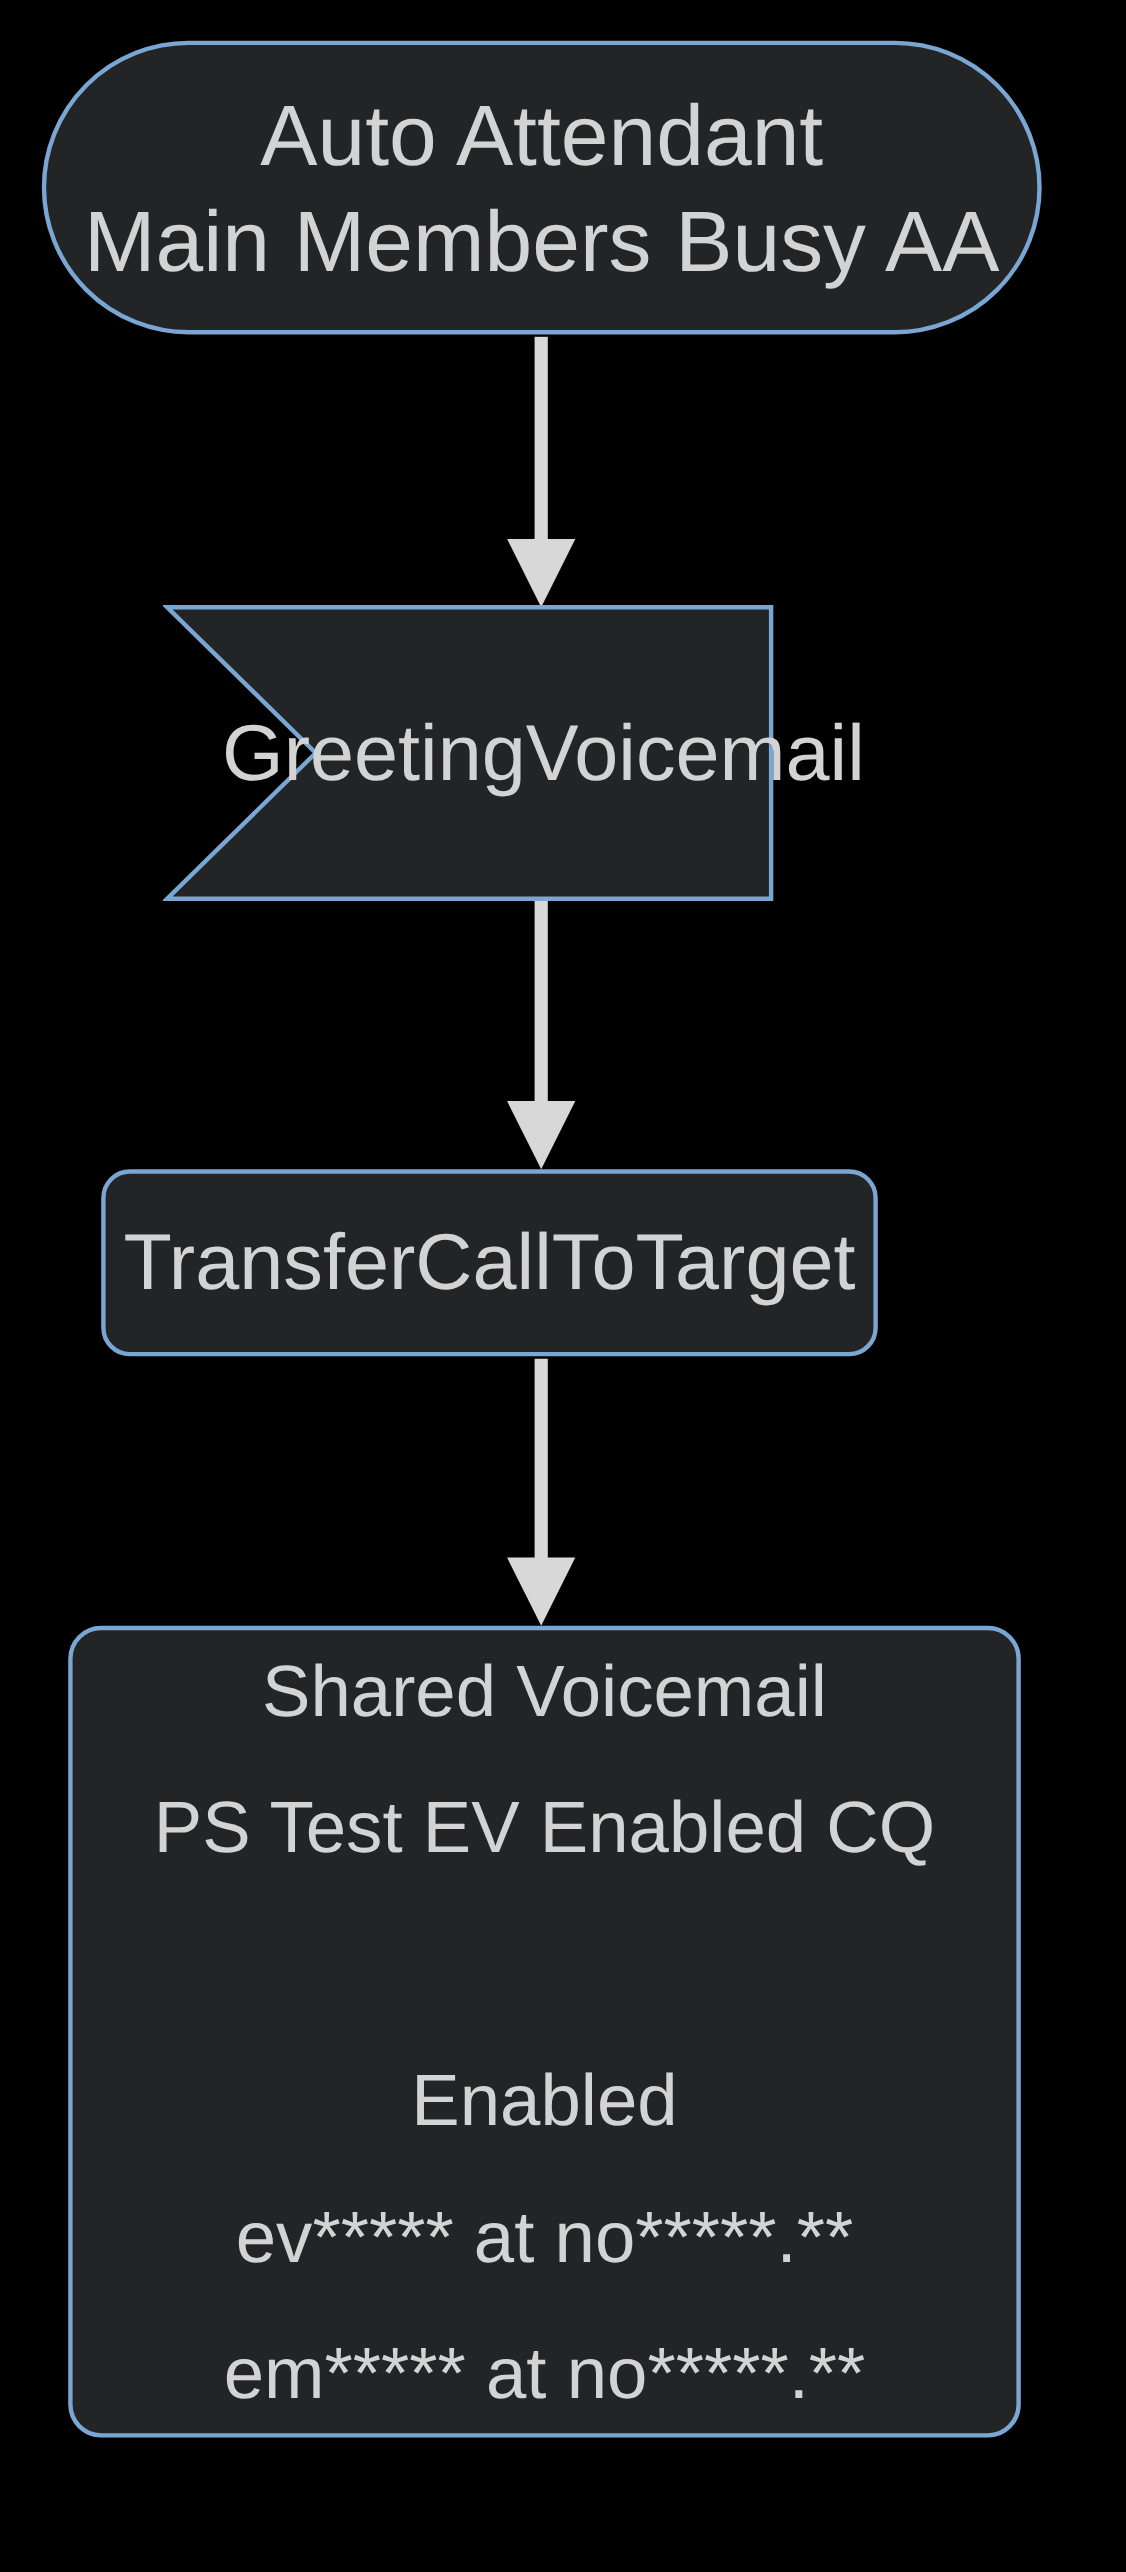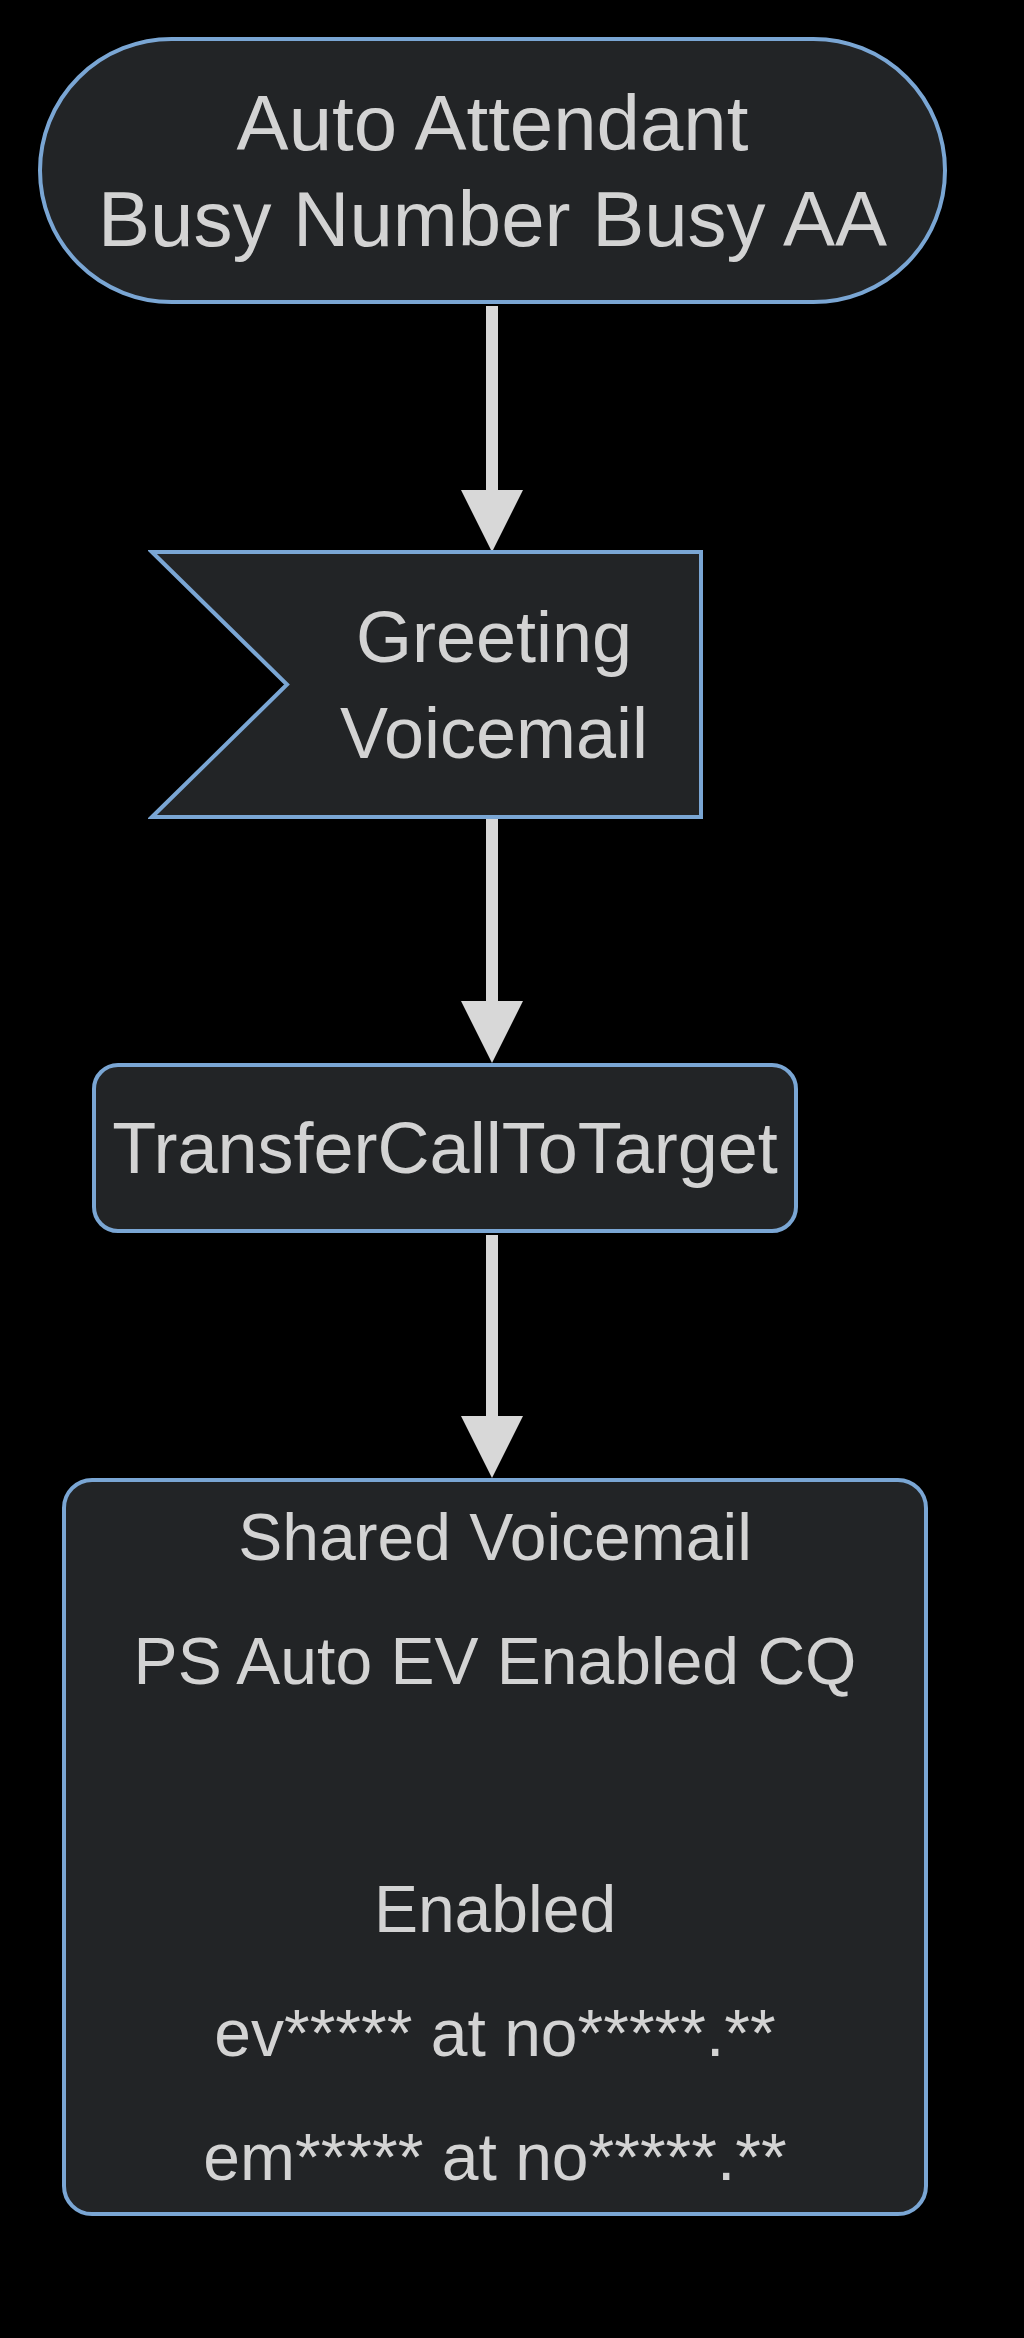--- a/index.html
+++ b/index.html
@@ -39,39 +39,39 @@
   .rect-big{
     left:62px;top:1478px;width:866px;height:738px;
     border-radius:30px;
     font-size:66px;line-height:96px;gap:28px;
   }
   .flag-wrap{position:absolute;left:148px;top:548px;width:557px;height:273px;}
   .flag-wrap svg{position:absolute;left:0;top:0;display:block;}
   .flag-shape polygon{fill:var(--fill);stroke:var(--accent);stroke-width:4;stroke-linejoin:miter;}
   .flag-text{
     position:absolute;left:139px;top:0;width:414px;height:273px;
-    display:flex;flex-direction:column;align-items:center;justify-content:center;
+    display:flex;align-items:center;justify-content:center;
     color:var(--text);font-size:72px;line-height:96px;text-align:center;
   }
   .arrow{position:absolute;width:70px;display:block;}
   .arrow .shaft{fill:var(--arrow);}
   .arrow .head{fill:var(--arrow);}
   .arrow1{left:457px;top:306px;height:246px;}
   .arrow2{left:457px;top:819px;height:244px;}
   .arrow3{left:457px;top:1235px;height:243px;}
   .tline{min-height:96px;}
 </style>
 </head>
 <body>
 
 <div class="canvas">
 
   <div class="node stadium">
     <div class="tline">Auto Attendant</div>
-    <div class="tline">Busy Number Busy AA</div>
+    <div class="tline">Main Members Busy AA</div>
   </div>
 
   <svg class="arrow arrow1" viewBox="0 0 70 246">
     <rect class="shaft" x="29" y="0" width="12" height="190"></rect>
     <polygon class="head" points="4,184 66,184 35,246"></polygon>
   </svg>
 
   <div class="flag-wrap">
     <svg class="flag-shape" width="557" height="273" viewBox="0 0 557 273">
       <polygon points="4,4 553,4 553,269 4,269 139,136.5"></polygon>
@@ -91,20 +91,20 @@
     <div class="tline">TransferCallToTarget</div>
   </div>
 
   <svg class="arrow arrow3" viewBox="0 0 70 243">
     <rect class="shaft" x="29" y="0" width="12" height="187"></rect>
     <polygon class="head" points="4,181 66,181 35,243"></polygon>
   </svg>
 
   <div class="node rect-big">
     <div class="tline">Shared Voicemail</div>
-    <div class="tline">PS Auto EV Enabled CQ</div>
+    <div class="tline">PS Test EV Enabled CQ</div>
     <div class="tline"></div>
     <div class="tline">Enabled</div>
     <div class="tline">ev***** at no*****.**</div>
     <div class="tline">em***** at no*****.**</div>
   </div>
 
 </div>
 
 </body></html>

